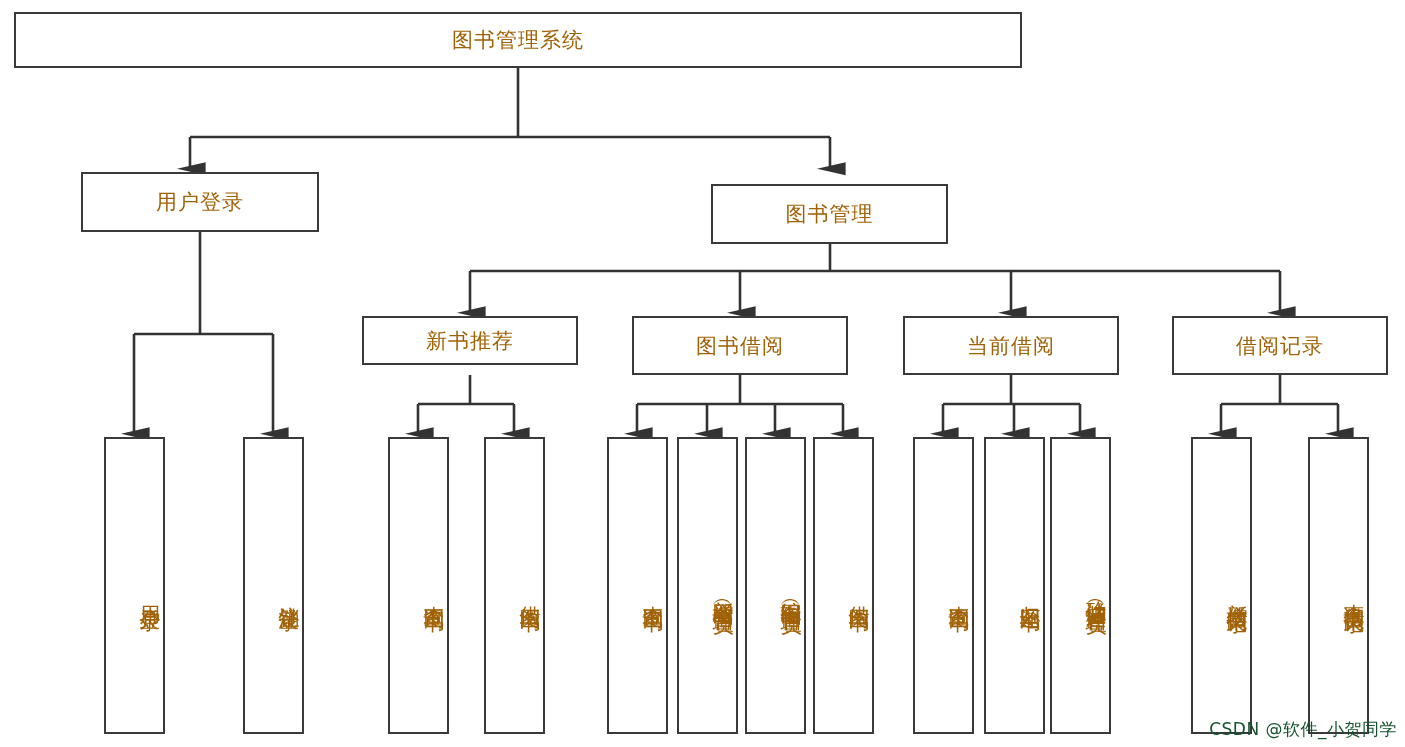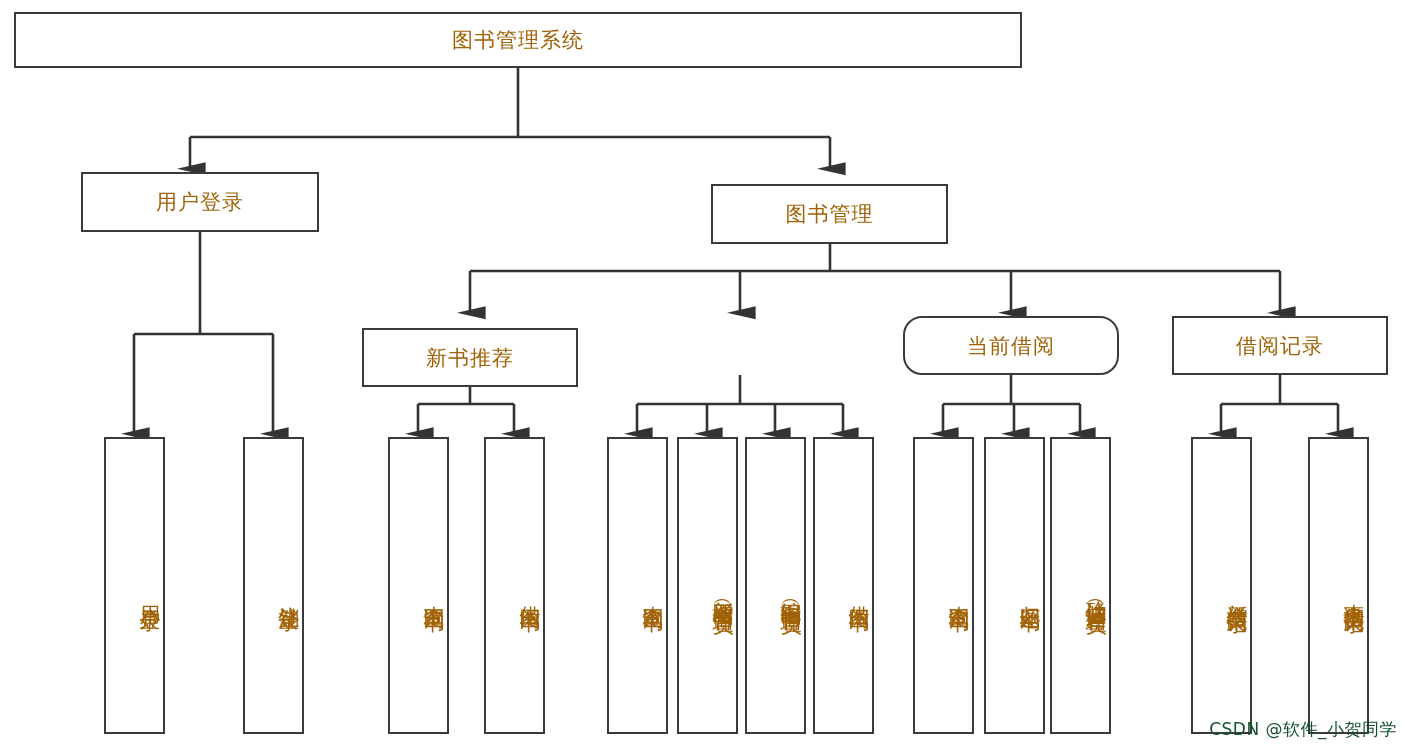--- a/index.html
+++ b/index.html
@@ -118,22 +118,23 @@
       <path d="M1221,404 L1221,433" marker-end="url(#arrow)"></path>
       <path d="M1338,404 L1338,433" marker-end="url(#arrow)"></path>
     </g>
   </svg>
 
   <div class="node horiz" style="left:14px; top:12px; width:1008px; height:56px;">图书管理系统</div>
 
   <div class="node horiz" style="left:81px; top:172px; width:238px; height:60px;">用户登录</div>
   <div class="node horiz" style="left:711px; top:184px; width:237px; height:60px;">图书管理</div>
 
-  <div class="node horiz" style="left:362px; top:328px; width:216px; height:59px;">新书推荐</div>
-  <div class="node horiz" style="left:903px; top:316px; width:216px; height:59px;border-radius:19px;">当前借阅</div>
+  <div class="node horiz" style="left:362px; top:316px; width:216px; height:49px;">新书推荐</div>
+  <div class="node horiz" style="left:632px; top:316px; width:216px; height:59px;">图书借阅</div>
+  <div class="node horiz" style="left:903px; top:316px; width:216px; height:59px;">当前借阅</div>
   <div class="node horiz" style="left:1172px; top:316px; width:216px; height:59px;">借阅记录</div>
 
   <div class="node vert" style="left:104px; top:437px; width:61px; height:297px;">
     <span class="vtxt">用户登录</span>
   </div>
   <div class="node vert" style="left:243px; top:437px; width:61px; height:297px;">
     <span class="vtxt">注销登录</span>
   </div>
   <div class="node vert" style="left:388px; top:437px; width:61px; height:297px;">
     <span class="vtxt">查询图书</span>

